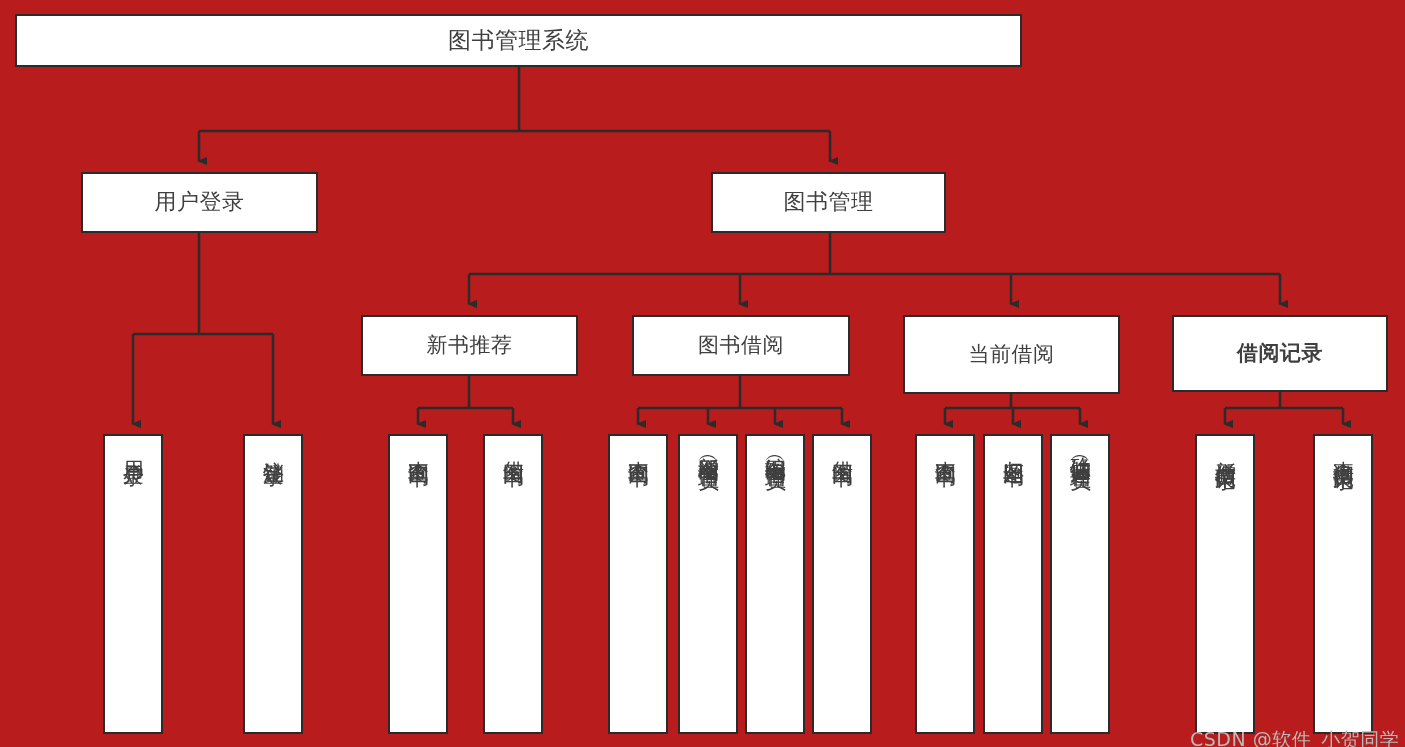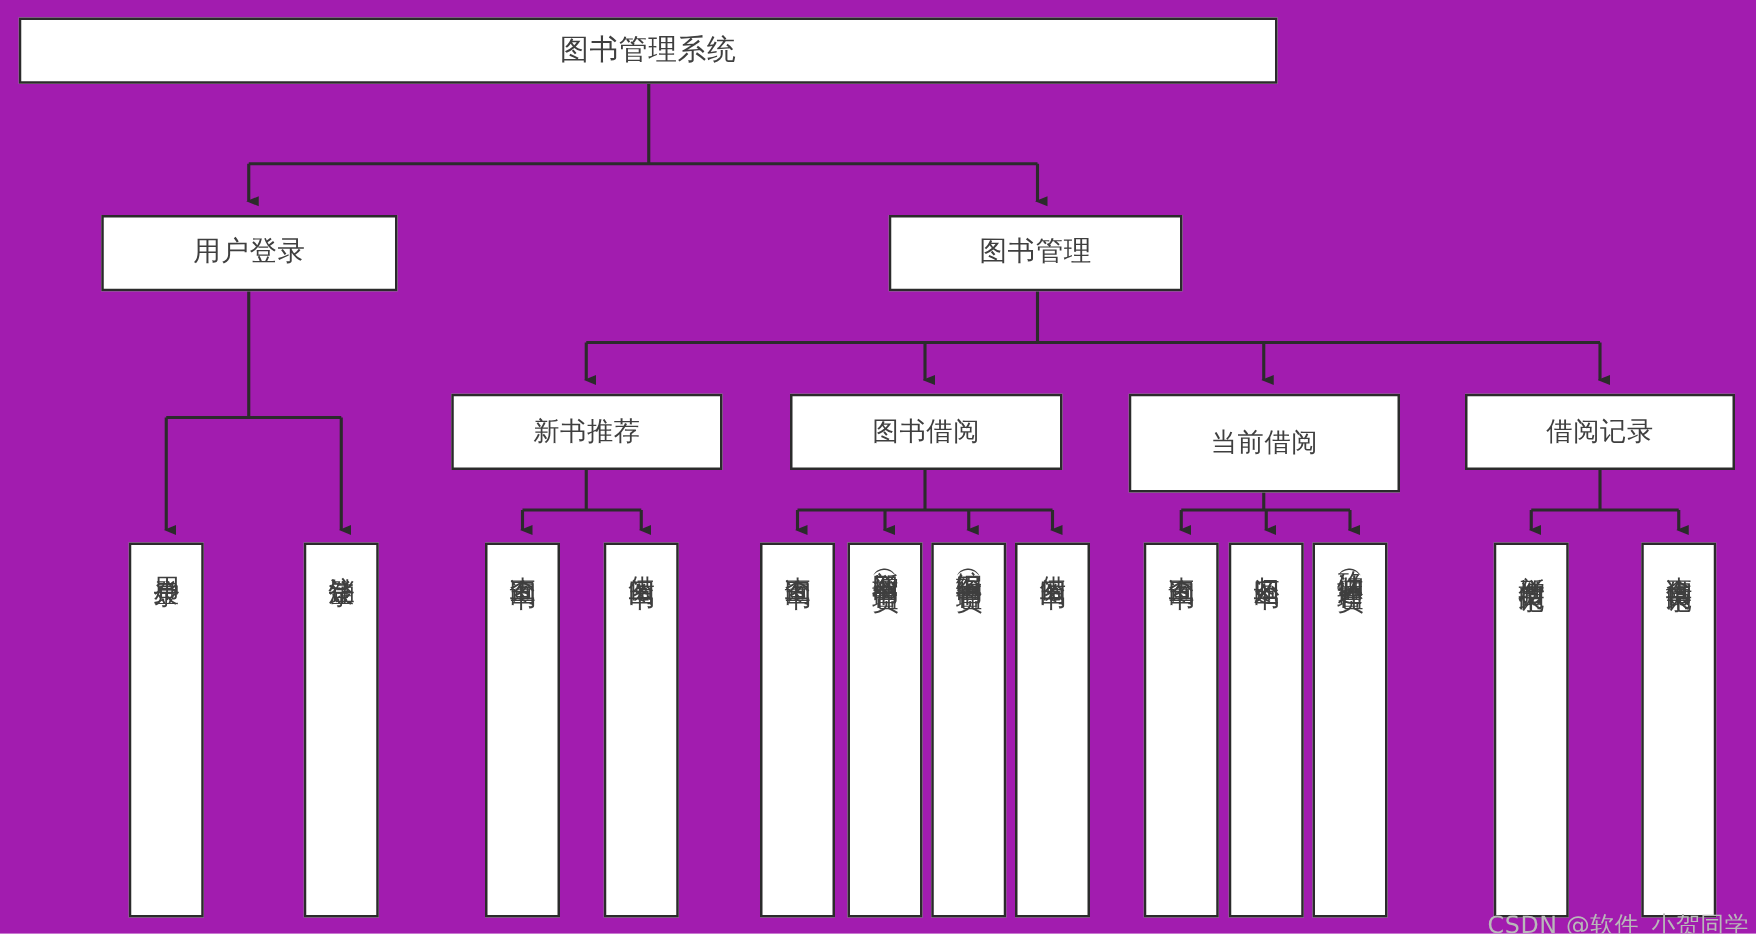--- a/index.html
+++ b/index.html
@@ -7,21 +7,21 @@
     padding: 0;
     background: #ffffff;
   }
   body {
     font-family: "DejaVu Sans", "Liberation Sans", sans-serif;
   }
   #canvas {
     position: relative;
     width: 1405px;
     height: 747px;
-    background: #a21caf;
+    background: #b91c1c;
     overflow: hidden;
   }
   svg.wires {
     position: absolute;
     left: 0;
     top: 0;
     width: 1405px;
     height: 747px;
     pointer-events: none;
   }
@@ -136,21 +136,21 @@
 
   <div class="node lvl2" style="left:361px; top:315px; width:217px; height:61px;">
     <span class="label">新书推荐</span>
   </div>
   <div class="node lvl2" style="left:632px; top:315px; width:218px; height:61px;">
     <span class="label">图书借阅</span>
   </div>
   <div class="node lvl2" style="left:903px; top:315px; width:217px; height:79px;">
     <span class="label">当前借阅</span>
   </div>
-  <div class="node lvl2" style="left:1172px; top:315px; width:216px; height:61px;">
+  <div class="node lvl2" style="left:1172px; top:315px; width:216px; height:77px;font-weight:bold;">
     <span class="label">借阅记录</span>
   </div>
 
   <div class="node leaf" style="left:103px; top:434px; width:60px; height:300px;">
     <span class="label">用户登录</span>
   </div>
   <div class="node leaf" style="left:243px; top:434px; width:60px; height:300px;">
     <span class="label">注销登录</span>
   </div>
 

